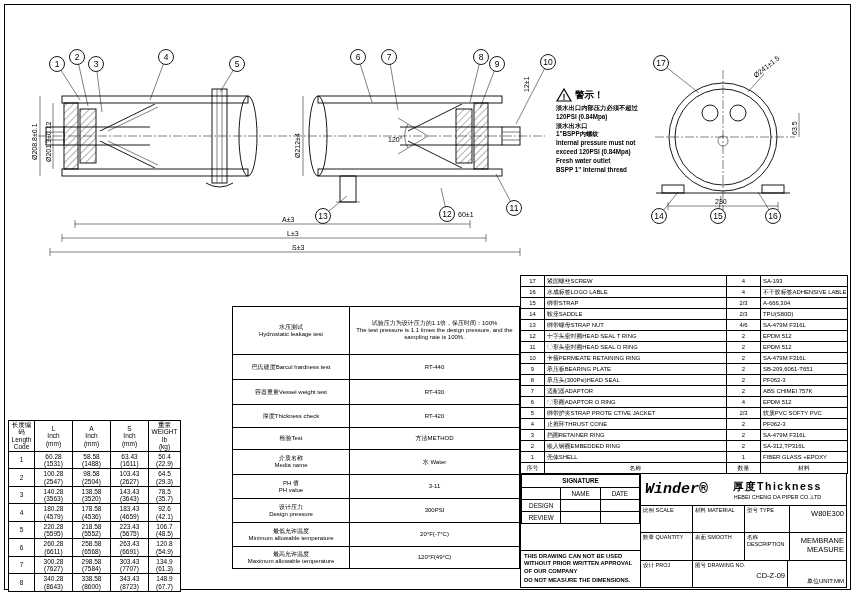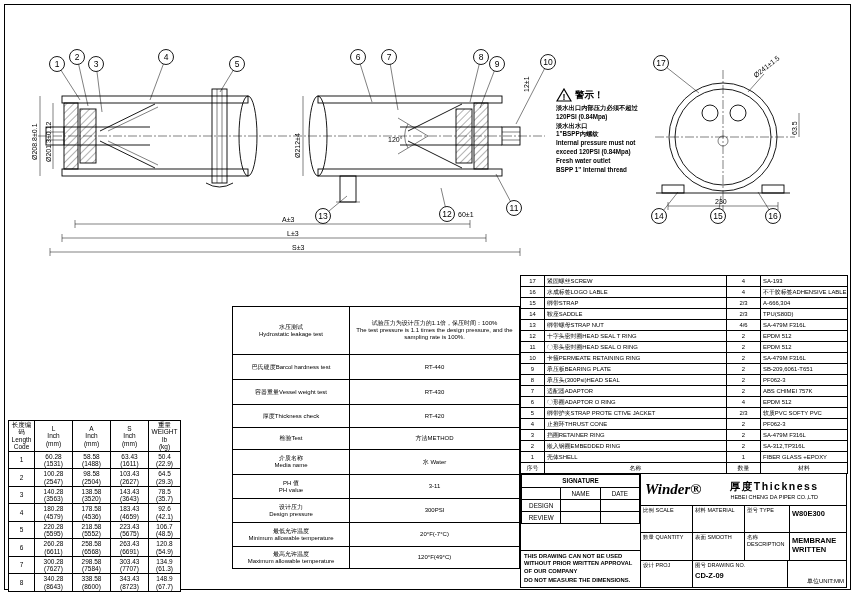--- a/index.html
+++ b/index.html
@@ -38,31 +38,31 @@
   .bom-table td.bn,.bom-table td.bm{text-align:left;padding-left:2px}
   .title-block{position:absolute;left:520px;top:473px;width:327px;height:115px;border:1px solid #000;display:flex;background:#fff}
   .tb-left{width:120px;border-right:1px solid #000;display:flex;flex-direction:column}
   .sig-table{position:static;width:100%}
   .sig-table td{font-size:6.3px;height:12px}
   .sig-table .sig-head{height:13px;font-weight:bold}
   .notice{margin-top:auto;border-top:1px solid #000;padding:2px 3px;font-size:5.8px;font-weight:bold;line-height:1.3}
   .notice .n2{margin-top:2px}
   .tb-right{flex:1;display:flex;flex-direction:column}
   .company{height:32px;border-bottom:1px solid #000;display:flex;align-items:center;padding:0 4px;gap:5px}
-  .logo{font-size:15px;font-weight:bold;font-style:italic;font-family:Liberation Serif, serif}
+  .logo{font-size:15px;font-weight:bold;font-style:italic;font-family:Liberation Mono, monospace}
   .co-names{flex:1;text-align:center}
   .co-cn{font-size:10.5px;font-weight:bold;letter-spacing:1.5px}
   .co-en{font-size:5.5px}
   .tb-grid{flex:1;display:flex;flex-direction:column}
   .tb-row{flex:1;display:flex;border-bottom:1px solid #000;min-height:0}
   .tb-row:last-child{border-bottom:none}
   .cell{border-right:1px solid #000;padding:1px 2px;font-size:5.5px;text-align:left;overflow:hidden}
   .cell:last-child{border-right:none}
   .c52{width:52px}.c45{width:45px}.cfill{flex:1}
-  .cell .val{display:block;font-size:7.5px;font-weight:bold;text-align:left;margin-top:2px}
+  .cell .val{display:block;font-size:7.5px;font-weight:normal;text-align:right;margin-top:2px}
   .unit-cell{width:58px;display:flex;align-items:flex-end;justify-content:flex-end;font-size:6px}
 </style>
 </head>
 <body>
 
 <div class="sheet">
   <div class="frame"></div>
 
   <svg class="drawing" width="855" height="272" viewBox="0 0 855 272">
     <defs>
@@ -652,21 +652,21 @@
           <div class="cell c45">型号 TYPE</div>
           <div class="cell cfill">
               <span class="val">W80E300</span>
             </div>
         </div>
         <div class="tb-row">
           <div class="cell c52">数量 QUANTITY</div>
           <div class="cell c52">表面 SMOOTH</div>
           <div class="cell c45">名称 DESCRIPTION</div>
           <div class="cell cfill">
-              <span class="val">MEMBRANE WRITTEN</span>
+              <span class="val">MEMBRANE MEASURE</span>
             </div>
         </div>
         <div class="tb-row">
           <div class="cell c52">设计 PROJ</div>
           <div class="cell cfill">
             <span>图号 DRAWING NO.</span>
             <span class="val">CD-Z-09</span>
           </div>
           <div class="cell unit-cell">单位UNIT:MM</div>
         </div>

